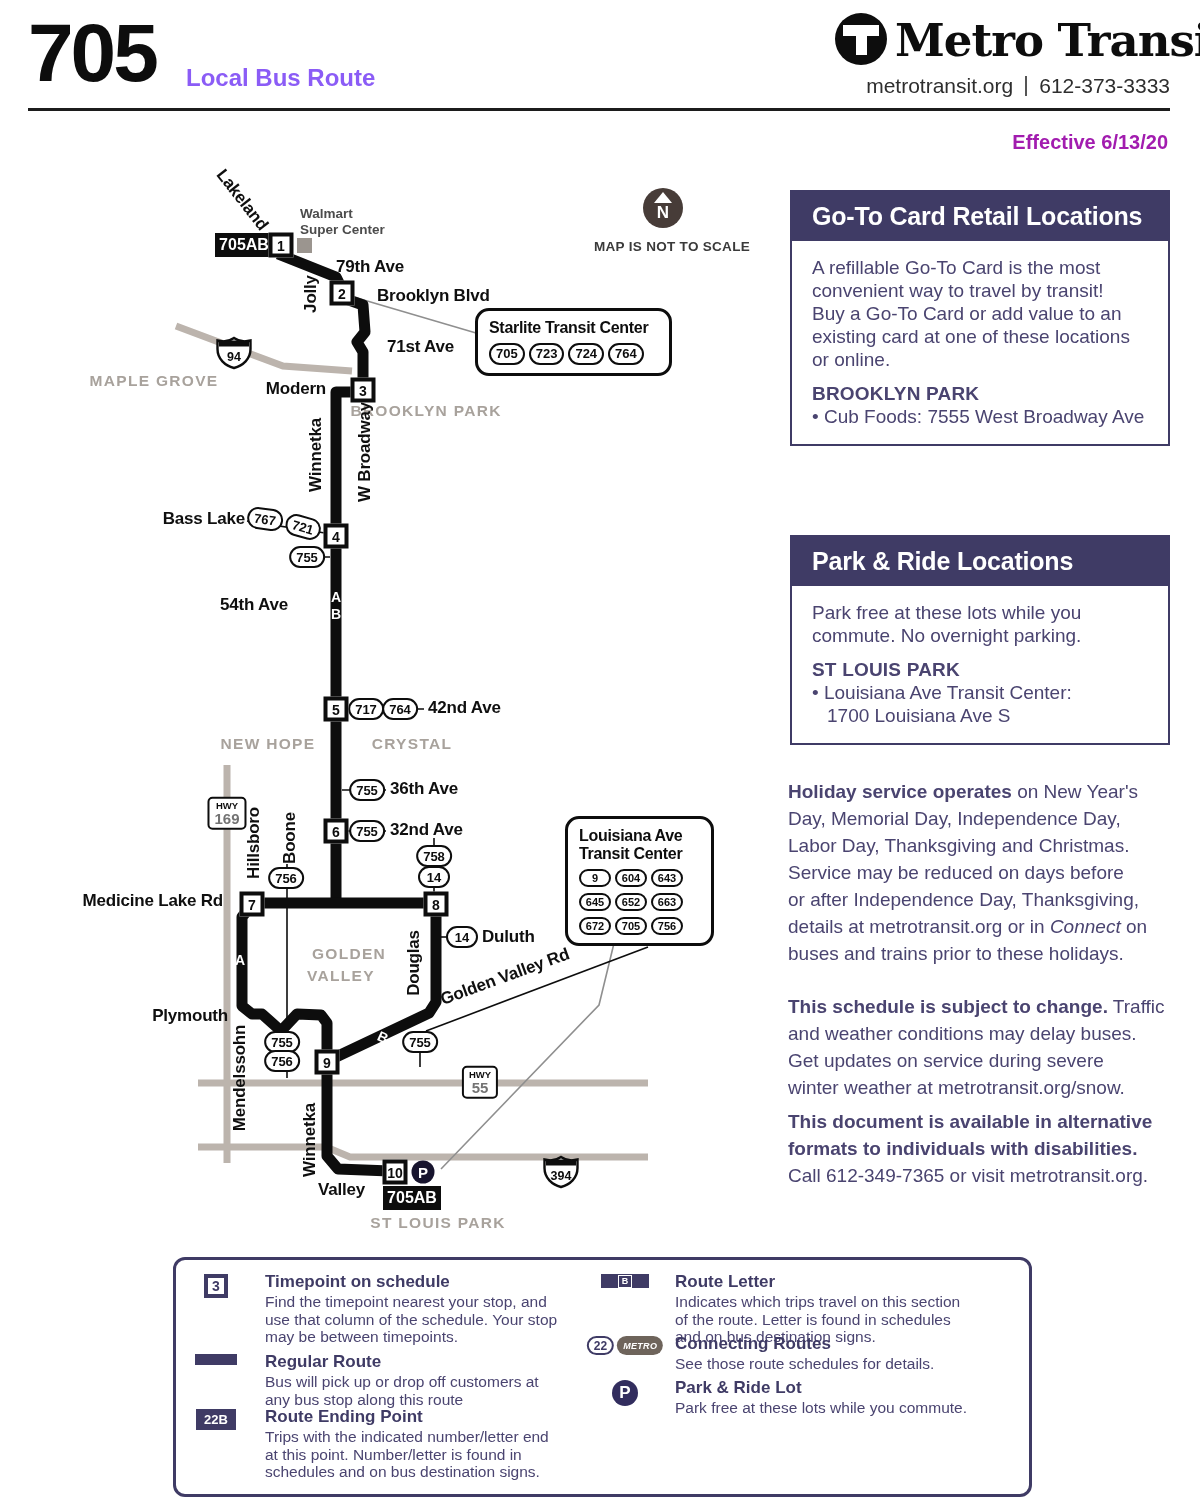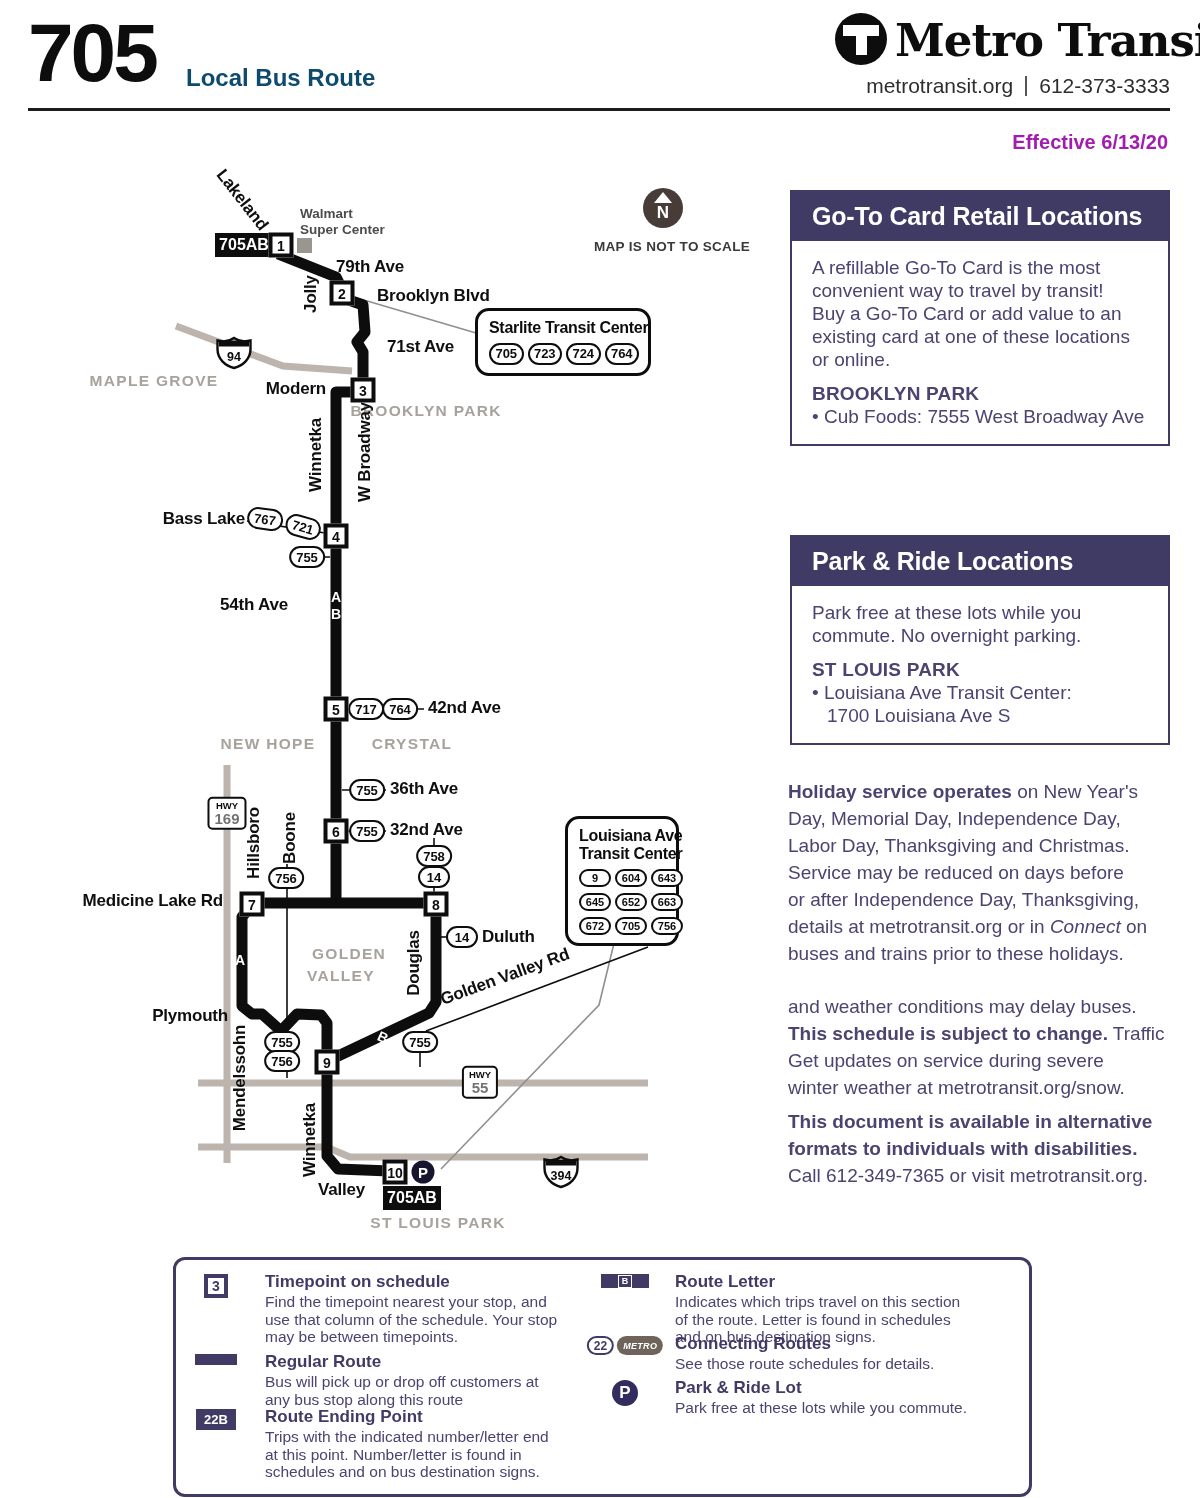--- a/index.html
+++ b/index.html
@@ -2,21 +2,21 @@
 <html><head>
 <meta charset="utf-8">
 <style>
   html,body{margin:0;padding:0;}
   body{width:1200px;height:1498px;position:relative;background:#ffffff;
        font-family:"Liberation Sans",sans-serif;color:#111;overflow:hidden;}
   [data-name]{box-sizing:border-box;}
 
   
   .route-number{position:absolute;left:28px;top:6px;font-size:82px;font-weight:900;letter-spacing:-3px;color:#0d0d0d;}
-  .route-type{position:absolute;left:186px;top:64px;font-size:24px;font-weight:bold;color:#0c4a6e;}
+  .route-type{position:absolute;left:186px;top:64px;font-size:24px;font-weight:bold;color:#8b5cf6;}
   .top-rule{position:absolute;left:28px;top:108px;width:1142px;height:3px;background:#1c1c1c;}
   .logo-circle{position:absolute;left:835px;top:13px;width:52px;height:52px;border-radius:50%;background:#0d0d0d;}
   .logo-circle .bar{position:absolute;left:8px;top:12px;width:36px;height:11px;background:#fff;}
   .logo-circle .stem{position:absolute;left:21px;top:14px;width:11px;height:28px;background:#fff;}
   .brand{position:absolute;left:895px;top:14px;width:275px;text-align:left;
          font-family:"DejaVu Serif","Liberation Serif",serif;font-size:45px;font-weight:600;letter-spacing:-1px;color:#0d0d0d;white-space:nowrap;}
   .contact{position:absolute;right:30px;top:74px;font-size:21px;color:#2e2e2e;white-space:nowrap;}
   .contact .div{display:inline-block;width:0;border-left:2px solid #555;height:20px;margin:0 12px;vertical-align:-3px;}
   .effective{position:absolute;right:32px;top:116px;font-size:20px;font-weight:bold;color:#a21caf;margin-top:15px;}
 
@@ -223,30 +223,30 @@
     <div class="prmark" data-name="park-ride-lot-icon" style="left: 423px; top: 1172px;">P</div>
     <div class="rletter" data-name="route-letter-A" style="left: 336px; top: 597px; transform: translate(-50%, -50%) rotate(0deg);">A</div>
     <div class="rletter" data-name="route-letter-B" style="left: 336px; top: 614px; transform: translate(-50%, -50%) rotate(0deg);">B</div>
     <div class="rletter" data-name="route-letter-A" style="left: 240px; top: 960px; transform: translate(-50%, -50%) rotate(0deg);">A</div>
     <div class="rletter" data-name="route-letter-B" style="left: 383px; top: 1037px; transform: translate(-50%, -50%) rotate(25deg);">B</div>
     <div class="wmlabel" data-name="walmart-label" style="left: 300px; top: 206px;">
       <div data-name="walmart-label-line1">Walmart</div>
       <div data-name="walmart-label-line2">Super Center</div>
     </div>
     <div class="wmsq" data-name="walmart-square-icon" style="left: 297px; top: 238px;"></div>
-    <div class="cobox" data-name="starlite-transit-center-callout" style="left: 475px; top: 308px; width: 176px; min-height: 66px;">
+    <div class="cobox" data-name="starlite-transit-center-callout" style="left: 475px; top: 308px; width: 197px; min-height: 66px;">
       <div class="cotitle" data-name="callout-title">Starlite Transit Center</div>
       <div class="corow" data-name="callout-route-row">
         <div class="oval inline" data-name="route-badge">705</div>
         <div class="oval inline" data-name="route-badge">723</div>
         <div class="oval inline" data-name="route-badge">724</div>
         <div class="oval inline" data-name="route-badge">764</div>
       </div>
     </div>
-    <div class="cobox" data-name="louisiana-ave-transit-center-callout" style="left: 565px; top: 816px; width: 114px; min-height: 121px;">
+    <div class="cobox" data-name="louisiana-ave-transit-center-callout" style="left: 565px; top: 816px; width: 149px; min-height: 121px;">
       <div class="cotitle" data-name="callout-title">Louisiana Ave</div>
       <div class="cotitle" data-name="callout-title">Transit Center</div>
       <div class="corow" data-name="callout-route-row">
         <div class="oval inline sm" data-name="route-badge">9</div>
         <div class="oval inline sm" data-name="route-badge">604</div>
         <div class="oval inline sm" data-name="route-badge">643</div>
       </div>
       <div class="corow" data-name="callout-route-row">
         <div class="oval inline sm" data-name="route-badge">645</div>
         <div class="oval inline sm" data-name="route-badge">652</div>
@@ -288,22 +288,22 @@
     <div class="para" data-name="holiday-service-notice" style="top: 778px;">
       <div class="line" data-name="paragraph-line"><span data-name="text-segment" class="bseg">Holiday service operates</span><span data-name="text-segment"> on New Year's</span></div>
       <div class="line" data-name="paragraph-line"><span data-name="text-segment">Day, Memorial Day, Independence Day,</span></div>
       <div class="line" data-name="paragraph-line"><span data-name="text-segment">Labor Day, Thanksgiving and Christmas.</span></div>
       <div class="line" data-name="paragraph-line"><span data-name="text-segment">Service may be reduced on days before</span></div>
       <div class="line" data-name="paragraph-line"><span data-name="text-segment">or after Independence Day, Thanksgiving,</span></div>
       <div class="line" data-name="paragraph-line"><span data-name="text-segment">details at metrotransit.org or in </span><span data-name="text-segment" class="iseg">Connect</span><span data-name="text-segment"> on</span></div>
       <div class="line" data-name="paragraph-line"><span data-name="text-segment">buses and trains prior to these holidays.</span></div>
     </div>
     <div class="para" data-name="schedule-change-notice" style="top: 993px;">
+      <div class="line" data-name="paragraph-line"><span data-name="text-segment" class="bseg">This schedule is subject to change.</span><span data-name="text-segment"> Traffic</span></div>
       <div class="line" data-name="paragraph-line"><span data-name="text-segment">and weather conditions may delay buses.</span></div>
-      <div class="line" data-name="paragraph-line"><span data-name="text-segment" class="bseg">This schedule is subject to change.</span><span data-name="text-segment"> Traffic</span></div>
       <div class="line" data-name="paragraph-line"><span data-name="text-segment">Get updates on service during severe</span></div>
       <div class="line" data-name="paragraph-line"><span data-name="text-segment">winter weather at metrotransit.org/snow.</span></div>
     </div>
     <div class="para" data-name="accessibility-notice" style="top: 1108px;">
       <div class="line" data-name="paragraph-line"><span data-name="text-segment" class="bseg">This document is available in alternative</span></div>
       <div class="line" data-name="paragraph-line"><span data-name="text-segment" class="bseg">formats to individuals with disabilities.</span></div>
       <div class="line" data-name="paragraph-line"><span data-name="text-segment">Call 612-349-7365 or visit metrotransit.org.</span></div>
     </div>
   </div>
 

